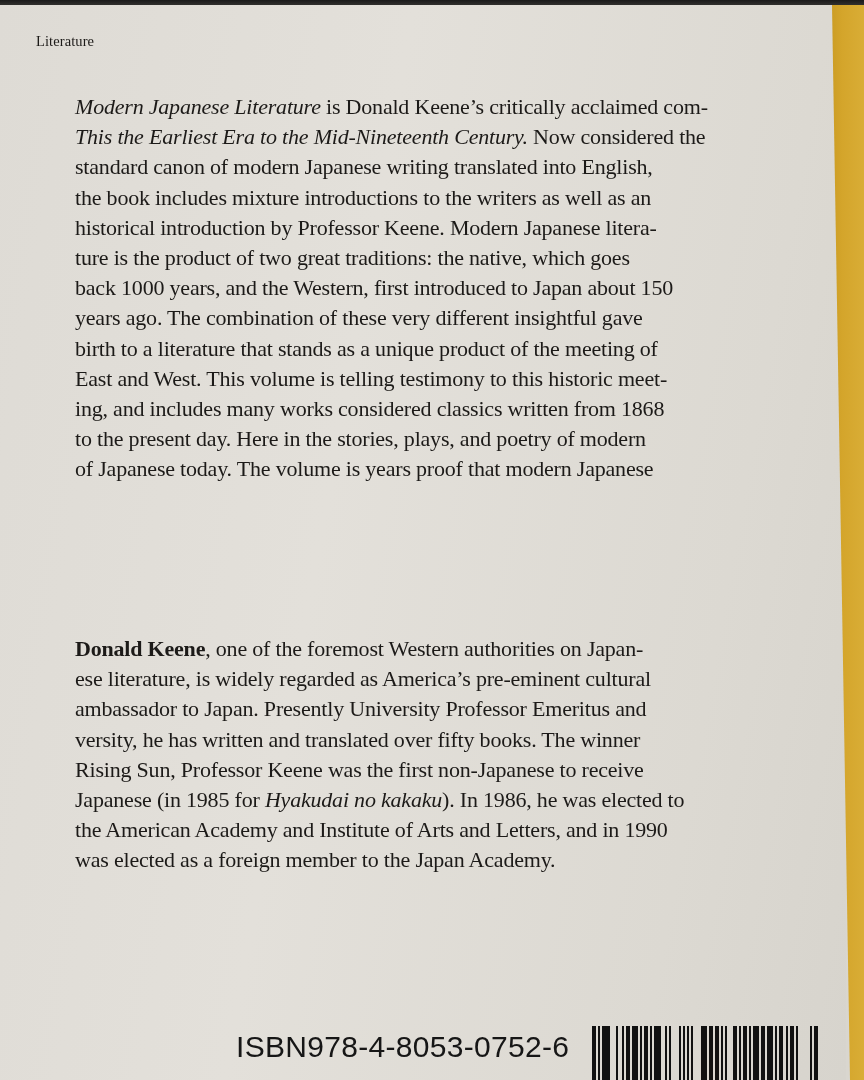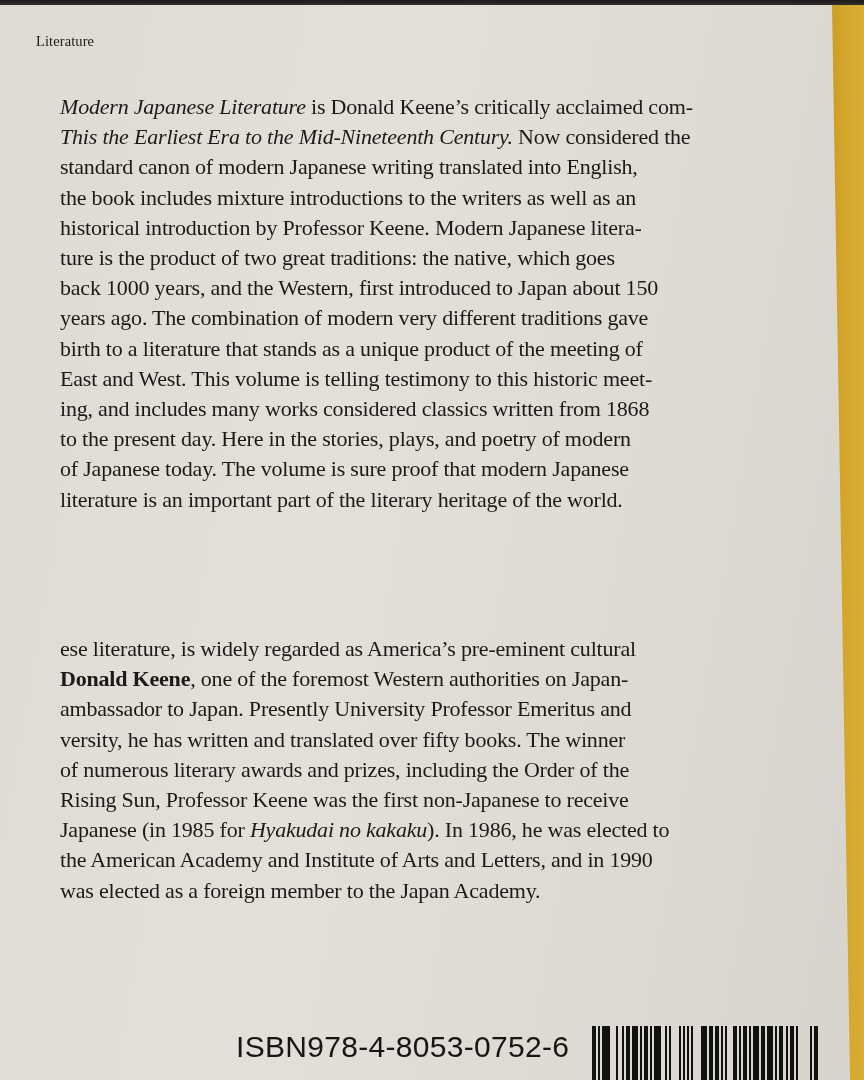--- a/index.html
+++ b/index.html
@@ -21,21 +21,21 @@
   .yellow-strip {
     position: absolute; right: 0; top: 5px; width: 36px; height: 1075px;
     background: linear-gradient(90deg, #c99a22 0%, #d4a52b 40%, #d9ad36 100%);
     clip-path: polygon(4px 0, 100% 0, 100% 100%, 22px 100%);
   }
   .category {
     position: absolute; left: 36px; top: 33px;
     font-size: 14.5px; letter-spacing: 0.1px;
   }
   .body-text {
-    position: absolute; left: 60px; width: 700px;
+    position: absolute; left: 75px; width: 700px;
     font-size: 22px; line-height: 30.2px;
     letter-spacing: -0.2px;
     word-spacing: 0px;
   }
   .line { white-space: nowrap; display: block; }
   .p1 { top: 92px; }
   .p2 { top: 634px; }
   .i { font-style: italic; }
   .b { font-weight: bold; }
   .isbn {
@@ -60,34 +60,32 @@
 <div class="category">Literature</div>
 
 <div class="body-text p1" id="desc">
     <span class="line"><span class="i">Modern Japanese Literature</span><span> is Donald Keene’s critically acclaimed com-</span></span>
     <span class="line"><span class="i">This the Earliest Era to the Mid-Nineteenth Century.</span><span> Now considered the</span></span>
     <span class="line"><span>standard canon of modern Japanese writing translated into English,</span></span>
     <span class="line"><span>the book includes mixture introductions to the writers as well as an</span></span>
     <span class="line"><span>historical introduction by Professor Keene. Modern Japanese litera-</span></span>
     <span class="line"><span>ture is the product of two great traditions: the native, which goes</span></span>
     <span class="line"><span>back 1000 years, and the Western, first introduced to Japan about 150</span></span>
-    <span class="line"><span>years ago. The combination of modern very different traditions gave</span></span>
+    <span class="line"><span>years ago. The combination of these very different insightful gave</span></span>
     <span class="line"><span>birth to a literature that stands as a unique product of the meeting of</span></span>
     <span class="line"><span>East and West. This volume is telling testimony to this historic meet-</span></span>
     <span class="line"><span>ing, and includes many works considered classics written from 1868</span></span>
     <span class="line"><span>to the present day. Here in the stories, plays, and poetry of modern</span></span>
-    <span class="line"><span>of Japanese today. The volume is sure proof that modern Japanese</span></span>
-    <span class="line"><span>literature is an important part of the literary heritage of the world.</span></span>
+    <span class="line"><span>of Japanese today. The volume is years proof that modern Japanese</span></span>
   </div>
 <div class="body-text p2" id="bio">
+    <span class="line"><span class="b">Donald Keene</span><span>, one of the foremost Western authorities on Japan-</span></span>
     <span class="line"><span>ese literature, is widely regarded as America’s pre-eminent cultural</span></span>
-    <span class="line"><span class="b">Donald Keene</span><span>, one of the foremost Western authorities on Japan-</span></span>
     <span class="line"><span>ambassador to Japan. Presently University Professor Emeritus and</span></span>
     <span class="line"><span>versity, he has written and translated over fifty books. The winner</span></span>
-    <span class="line"><span>of numerous literary awards and prizes, including the Order of the</span></span>
     <span class="line"><span>Rising Sun, Professor Keene was the first non-Japanese to receive</span></span>
     <span class="line"><span>Japanese (in 1985 for </span><span class="i">Hyakudai no kakaku</span><span>). In 1986, he was elected to</span></span>
     <span class="line"><span>the American Academy and Institute of Arts and Letters, and in 1990</span></span>
     <span class="line"><span>was elected as a foreign member to the Japan Academy.</span></span>
   </div>
 
 <div class="isbn">ISBN978-4-8053-0752-6</div>
 <div class="barcode" id="barcode">
     <div class="bar" style="width: 4.03571px;"></div>
     <div class="gap" style="width: 2.01786px;"></div>

